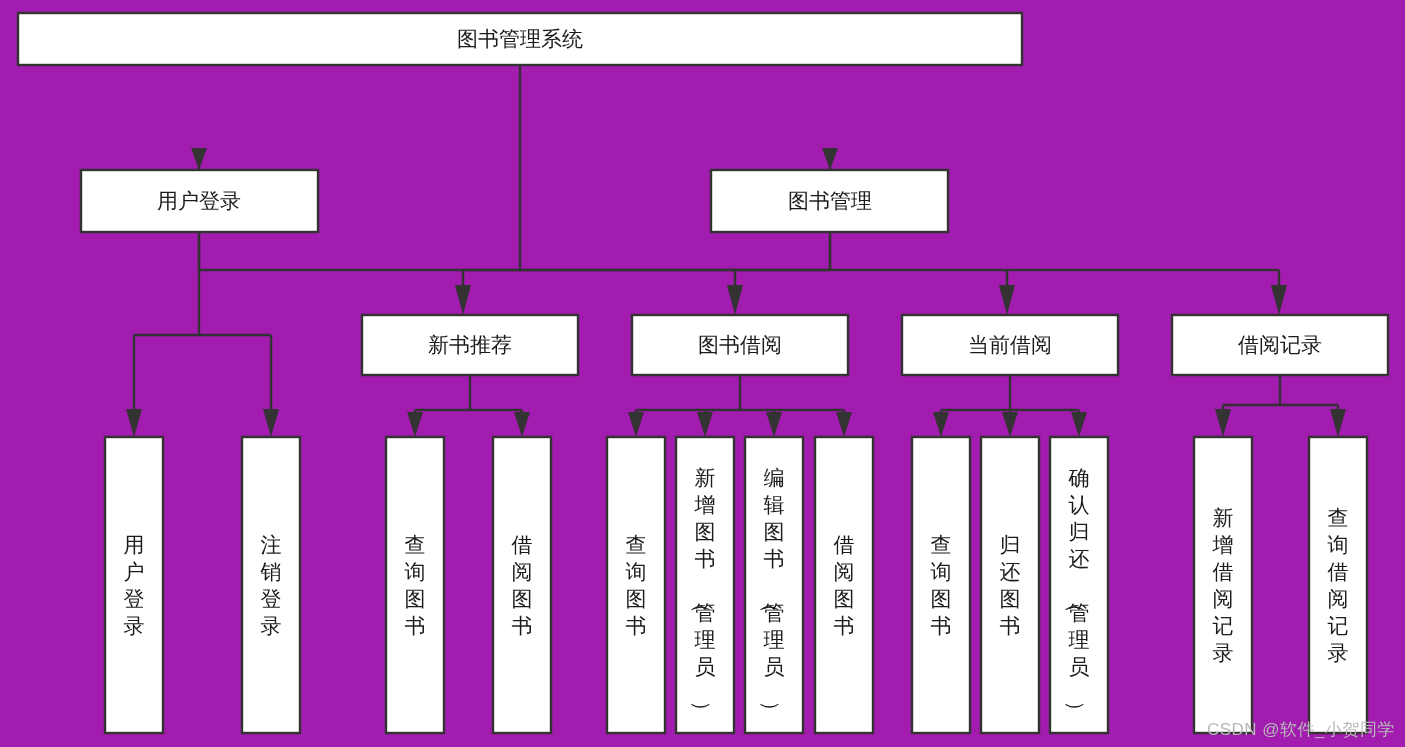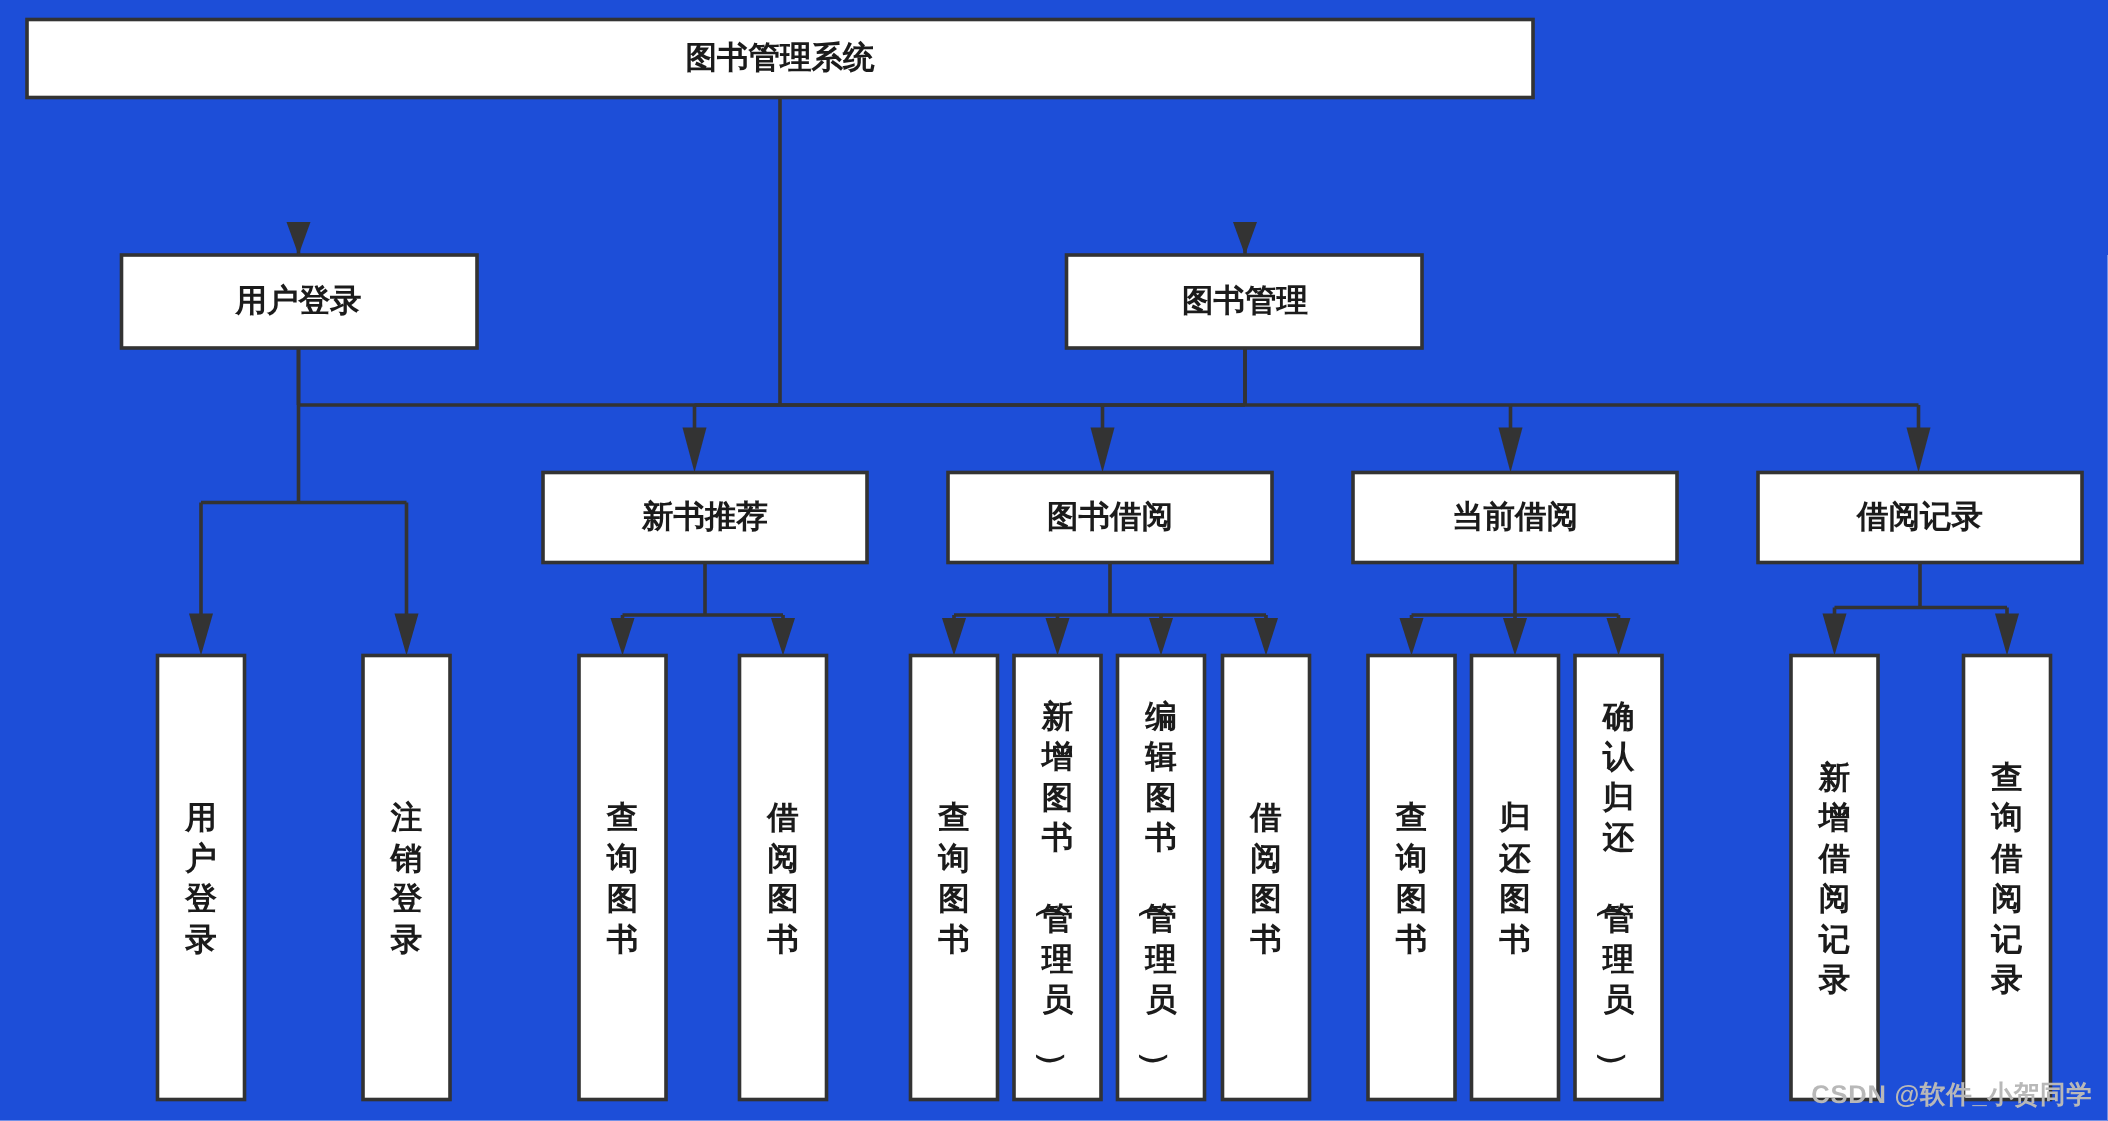--- a/index.html
+++ b/index.html
@@ -10,22 +10,21 @@
   body {
     width: 1405px;
     height: 747px;
     font-family: "Liberation Sans", "DejaVu Sans", sans-serif;
     overflow: hidden;
   }
   #diagram-root {
     position: relative;
     width: 1405px;
     height: 747px;
-    background: #1d4ed8;
-    font-weight: bold;
+    background: #a21caf;
   }
   svg.flow {
     position: absolute;
     left: 0;
     top: 0;
     width: 1405px;
     height: 747px;
     display: block;
   }
   .node-box {

